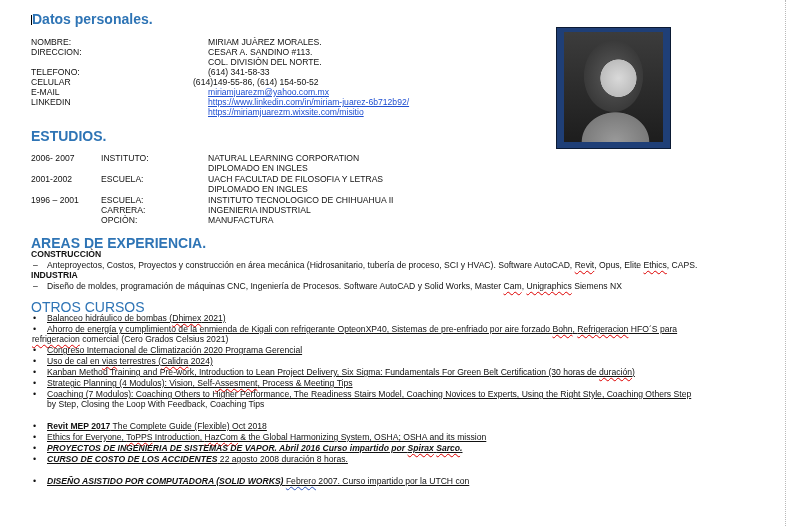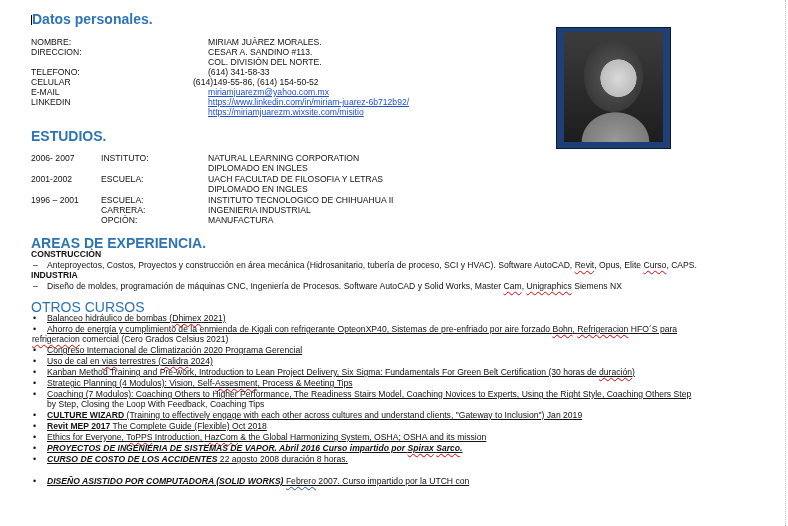--- a/index.html
+++ b/index.html
@@ -82,21 +82,21 @@
   <div class="abs" style="left:101px; top:195px;">ESCUELA:</div>
   <div class="abs" style="left:208px; top:195px;">INSTITUTO TECNOLOGICO DE CHIHUAHUA II</div>
   <div class="abs" style="left:101px; top:205px;">CARRERA:</div>
   <div class="abs" style="left:208px; top:205px;">INGENIERIA INDUSTRIAL</div>
   <div class="abs" style="left:101px; top:215px;">OPCIÒN:</div>
   <div class="abs" style="left:208px; top:215px;">MANUFACTURA</div>
 
   <div class="abs heading" style="left:31px; top:238px;">AREAS DE EXPERIENCIA.</div>
   <div class="abs sub" style="left:31px; top:249px;">CONSTRUCCIÒN</div>
   <div class="dash" style="top:260px;">
-    <span>Anteproyectos, Costos, Proyectos y construcción en área mecánica (Hidrosanitario, tubería de proceso, SCI y HVAC). Software AutoCAD, </span><span class="spell">Revit</span><span>, Opus, Elite </span><span class="spell">Curso</span><span>, CAPS.</span>
+    <span>Anteproyectos, Costos, Proyectos y construcción en área mecánica (Hidrosanitario, tubería de proceso, SCI y HVAC). Software AutoCAD, </span><span class="spell">Revit</span><span>, Opus, Elite </span><span class="spell">Ethics</span><span>, CAPS.</span>
   </div>
   <div class="abs sub" style="left:31px; top:270px;">INDUSTRIA</div>
   <div class="dash" style="top:281px;">
     <span>Diseño de moldes, programación de máquinas CNC, Ingeniería de Procesos. Software AutoCAD y Solid Works, Master </span><span class="spell">Cam</span><span>, </span><span class="spell">Unigraphics</span><span> Siemens NX</span>
   </div>
 
   <div class="abs heading light" style="left:31px; top:302px;">OTROS CURSOS</div>
 
   <div class="bl" style="top:313px;"><span>Balanceo hidráulico de bombas (</span><span class="spell">Dhimex</span><span> 2021)</span></div>
 
@@ -107,21 +107,20 @@
 
   <div class="bl" style="top:356px;"><span>Uso de cal en </span><span class="spell">vias</span><span> terrestres (</span><span class="spell">Calidra</span><span> 2024)</span></div>
 
   <div class="bl" style="top:367px;"><span>Kanban Method Training and Pre-work, Introduction to Lean Project Delivery, Six Sigma: Fundamentals For Green Belt Certification (30 horas de </span><span class="spell">duración</span><span>)</span></div>
 
   <div class="bl" style="top:378px;"><span>Strategic Planning (4 Modulos): Vision, Self-</span><span class="spell">Assesment</span><span>, Process &amp; Meeting Tips</span></div>
 
   <div class="bl" style="top:389px;"><span>Coaching (7 Modulos): Coaching Others to Higher Performance, The Readiness Stairs Model, Coaching Novices to Experts, Using the Right Style, Coaching Others Step</span></div>
   <div class="abs" style="left:47px; top:399px;"><span>by Step, Closing the Loop With Feedback, Coaching Tips</span></div>
 
-  <div class="bl" style="top:410px;"><b>CULTURE WIZARD</b><span> (Training to effectively engage with each other across cultures and understand clients, "Gateway to Inclusion") Jan 2019</span></div>
 
   <div class="bl" style="top:421px;"><b>Revit MEP 2017</b><span> The Complete Guide (Flexible) Oct 2018</span></div>
 
   <div class="bl" style="top:432px;"><span>Ethics for Everyone, </span><span class="spell">ToPPS</span><span> Introduction, </span><span class="spell">HazCom</span><span> &amp; the Global Harmonizing System, OSHA; OSHA and its mission</span></div>
 
   <div class="bl" style="top:443px;"><b class="i">PROYECTOS DE INGENIERIA DE SISTEMAS DE VAPOR. Abril 2016 Curso impartido por </b><b class="i spell">Spirax</b><b class="i"> </b><b class="i spell">Sarco</b><b class="i">.</b></div>
 
   <div class="bl" style="top:454px;"><b class="i">CURSO DE COSTO DE LOS ACCIDENTES</b><span> 22 agosto 2008 duración 8 horas.</span></div>
 
 

